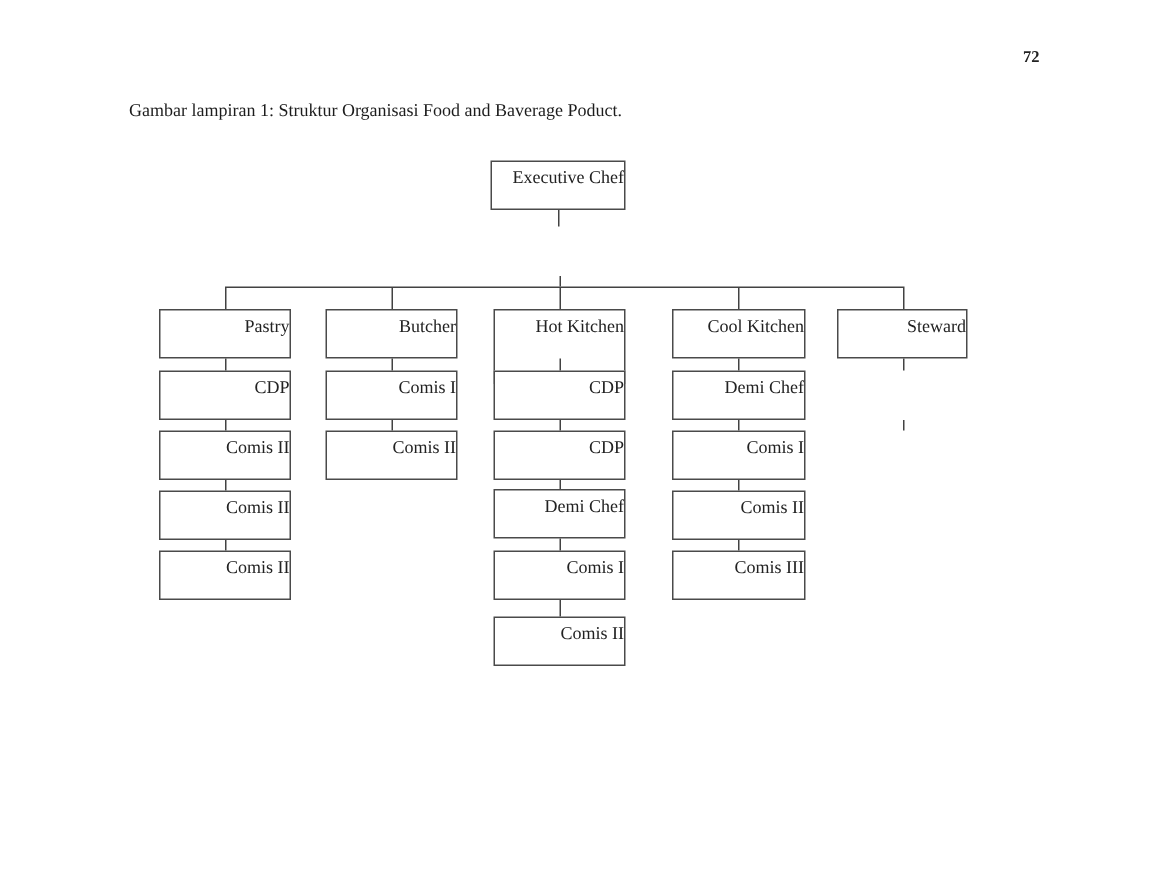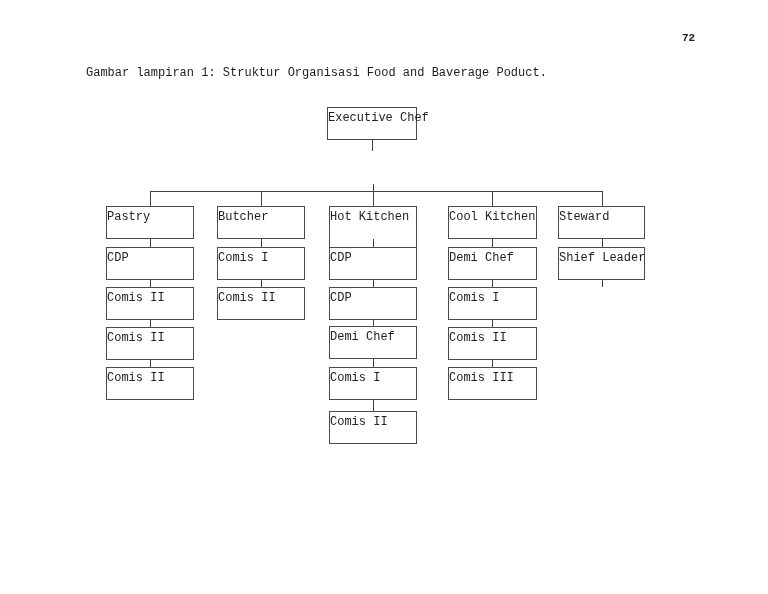--- a/index.html
+++ b/index.html
@@ -5,21 +5,21 @@
   html, body {
     margin: 0;
     padding: 0;
     background: #ffffff;
   }
   .page {
     position: relative;
     width: 768px;
     height: 594px;
     background: #ffffff;
-    font-family: Liberation Mono, monospace;
+    font-family: Liberation Serif, serif;
     color: #1c1c1c;
     overflow: hidden;
   }
   .page-number {
     position: absolute;
     left: 682px;
     top: 32px;
     font-size: 11px;
     font-weight: 600;
     color: #222222;
@@ -46,21 +46,21 @@
     left: 0;
     top: 0;
     width: 768px;
     height: 594px;
   }
   .node {
     position: absolute;
     box-sizing: border-box;
     border: 1px solid #4a4a4a;
     background: #ffffff;
-    text-align: left;
+    text-align: right;
     padding-top: 4px;
     font-size: 12px;
     line-height: 13px;
     color: #222222;
     white-space: nowrap;
   }
   .line {
     position: absolute;
     background: #424242;
   }
@@ -96,21 +96,20 @@
     <div class="node" style="left:329px;top:287px;width:88px;height:33px">CDP</div>
     <div class="node" style="left:329px;top:326px;width:88px;height:33px">Demi Chef</div>
     <div class="node" style="left:329px;top:367px;width:88px;height:33px">Comis I</div>
     <div class="node" style="left:329px;top:411px;width:88px;height:33px">Comis II</div>
 
     <div class="node" style="left:448px;top:247px;width:89px;height:33px">Demi Chef</div>
     <div class="node" style="left:448px;top:287px;width:89px;height:33px">Comis I</div>
     <div class="node" style="left:448px;top:327px;width:89px;height:33px">Comis II</div>
     <div class="node" style="left:448px;top:367px;width:89px;height:33px">Comis III</div>
 
-    <div class="node" style="left:558px;top:247px;width:87px;height:33px">Shief Leader</div>
 
     <div class="line" style="left:372px;top:140px;width:1px;height:11px"></div>
     <div class="line" style="left:373px;top:184px;width:1px;height:7px"></div>
     <div class="line" style="left:150px;top:191px;width:453px;height:1px"></div>
 
     <div class="line" style="left:150px;top:192px;width:1px;height:14px"></div>
     <div class="line" style="left:261px;top:192px;width:1px;height:14px"></div>
     <div class="line" style="left:373px;top:192px;width:1px;height:14px"></div>
     <div class="line" style="left:492px;top:192px;width:1px;height:14px"></div>
     <div class="line" style="left:602px;top:192px;width:1px;height:14px"></div>

